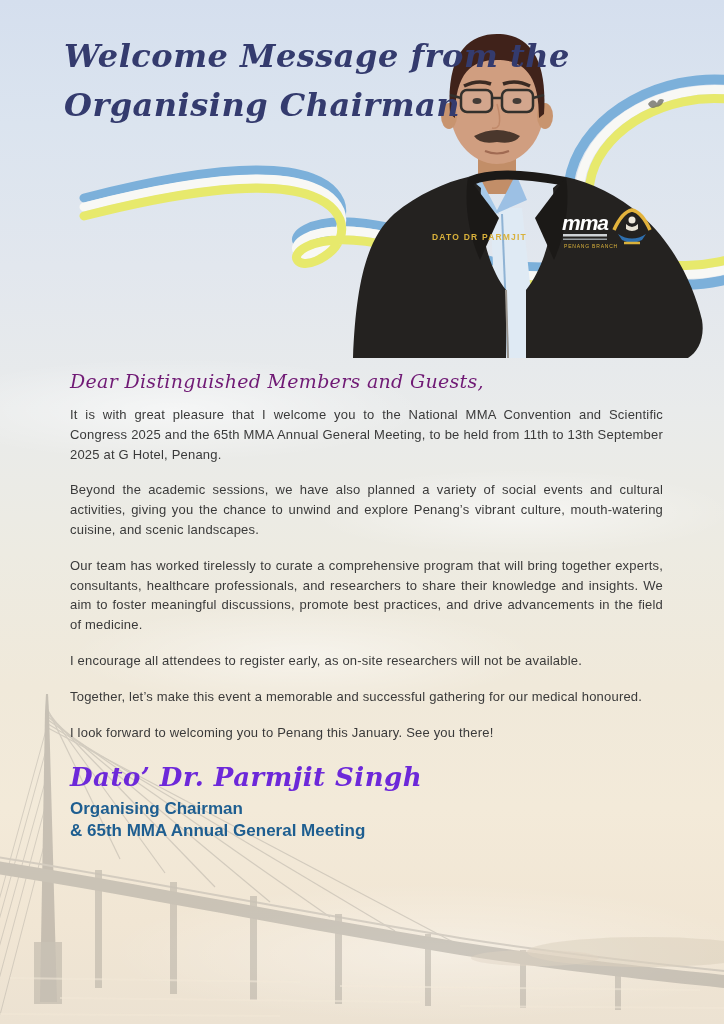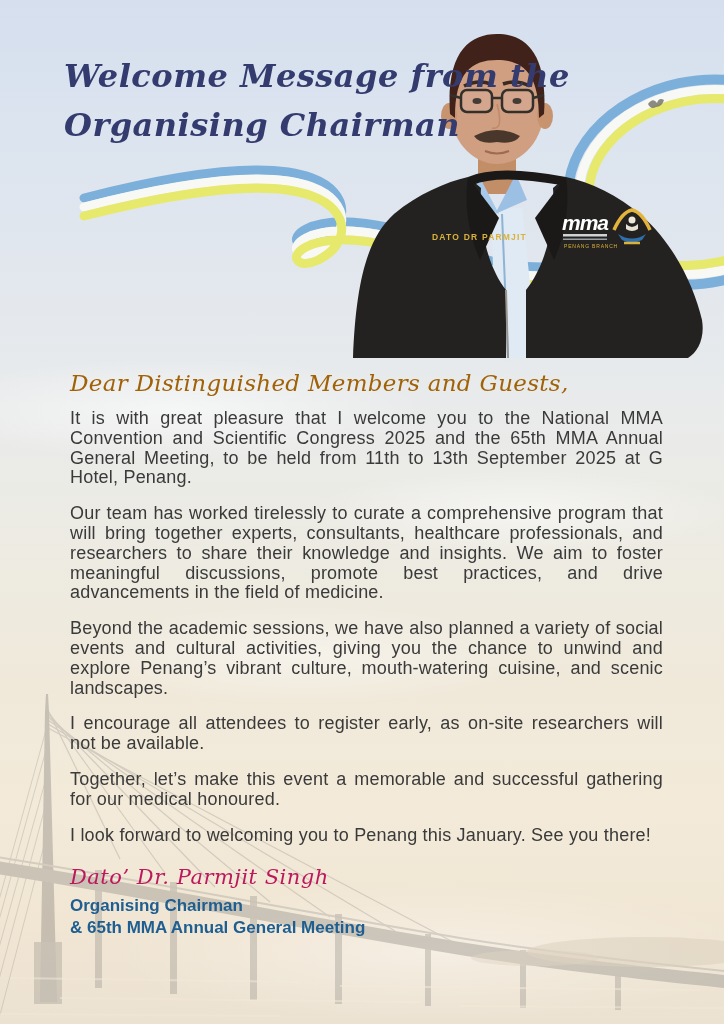--- a/index.html
+++ b/index.html
@@ -22,38 +22,38 @@
         #edebe2 54%, #f0e9da 67%, #f3ead9 79%, #f1e6d4 90%, #ece2d2 100%);
   }
 
   
   .bridge-art{position:absolute;left:0;top:690px;width:724px;height:334px;z-index:1;}
   .ribbon-art{position:absolute;left:0;top:0;width:724px;height:400px;z-index:2;}
   .portrait{position:absolute;left:350px;top:22px;width:374px;height:340px;z-index:3;}
 
   
   .title{
-    position:absolute;left:64px;top:52px;z-index:5;
+    position:absolute;left:64px;top:32px;z-index:5;
     font-family:"DejaVu Serif",serif;font-style:italic;font-weight:600;
     color:#343b6e;font-size:32px;line-height:49px;letter-spacing:.5px;
   }
 
   
   .letter{position:absolute;left:70px;top:370px;width:593px;z-index:4;color:#3a3a3a;}
   .salutation{
     font-family:"DejaVu Serif",serif;font-style:italic;
-    font-size:23px;color:#a16207;margin:0 0 13px 0;letter-spacing:.3px;
+    font-size:19px;color:#701a75;margin:0 0 13px 0;letter-spacing:.3px;
   }
   .letter p.body{
-    margin:0 0 16px 0;font-size:18px;line-height:19.8px;
+    margin:0 0 16px 0;font-size:13px;line-height:19.8px;
     text-align:justify;letter-spacing:.2px;
   }
   .sig-name{
-    font-family:"DejaVu Serif",serif;font-style:italic;font-weight:400;
-    color:#be185d;font-size:21px;margin:20px 0 6px 0;letter-spacing:.5px;
+    font-family:"DejaVu Serif",serif;font-style:italic;font-weight:700;
+    color:#6d28d9;font-size:26px;margin:20px 0 6px 0;letter-spacing:.5px;
   }
   .sig-bold{color:#1e5e90;font-weight:700;font-size:17px;line-height:21.5px;}
 </style>
 </head>
 <body>
 
 <div class="page">
 
   <div class="bg"></div>
 
@@ -190,22 +190,22 @@
   </svg>
 
   <div class="title">
     <div>Welcome Message from the</div>
     <div>Organising Chairman</div>
   </div>
 
   <div class="letter">
     <p class="salutation">Dear Distinguished Members and Guests,</p>
     <p class="body">It is with great pleasure that I welcome you to the National MMA Convention and Scientific Congress 2025 and the 65th MMA Annual General Meeting, to be held from 11th to 13th September 2025 at G Hotel, Penang.</p>
+    <p class="body">Beyond the academic sessions, we have also planned a variety of social events and cultural activities, giving you the chance to unwind and explore Penang’s vibrant culture, mouth-watering cuisine, and scenic landscapes.</p>
     <p class="body">Our team has worked tirelessly to curate a comprehensive program that will bring together experts, consultants, healthcare professionals, and researchers to share their knowledge and insights. We aim to foster meaningful discussions, promote best practices, and drive advancements in the field of medicine.</p>
-    <p class="body">Beyond the academic sessions, we have also planned a variety of social events and cultural activities, giving you the chance to unwind and explore Penang’s vibrant culture, mouth-watering cuisine, and scenic landscapes.</p>
     <p class="body">I encourage all attendees to register early, as on-site researchers will not be available.</p>
     <p class="body">Together, let’s make this event a memorable and successful gathering for our medical honoured.</p>
     <p class="body">I look forward to welcoming you to Penang this January. See you there!</p>
 
     <div class="sig-name">Dato’ Dr. Parmjit Singh</div>
     <div class="sig-bold">Organising Chairman</div>
     <div class="sig-bold">&amp; 65th MMA Annual General Meeting</div>
   </div>
 
 </div>

